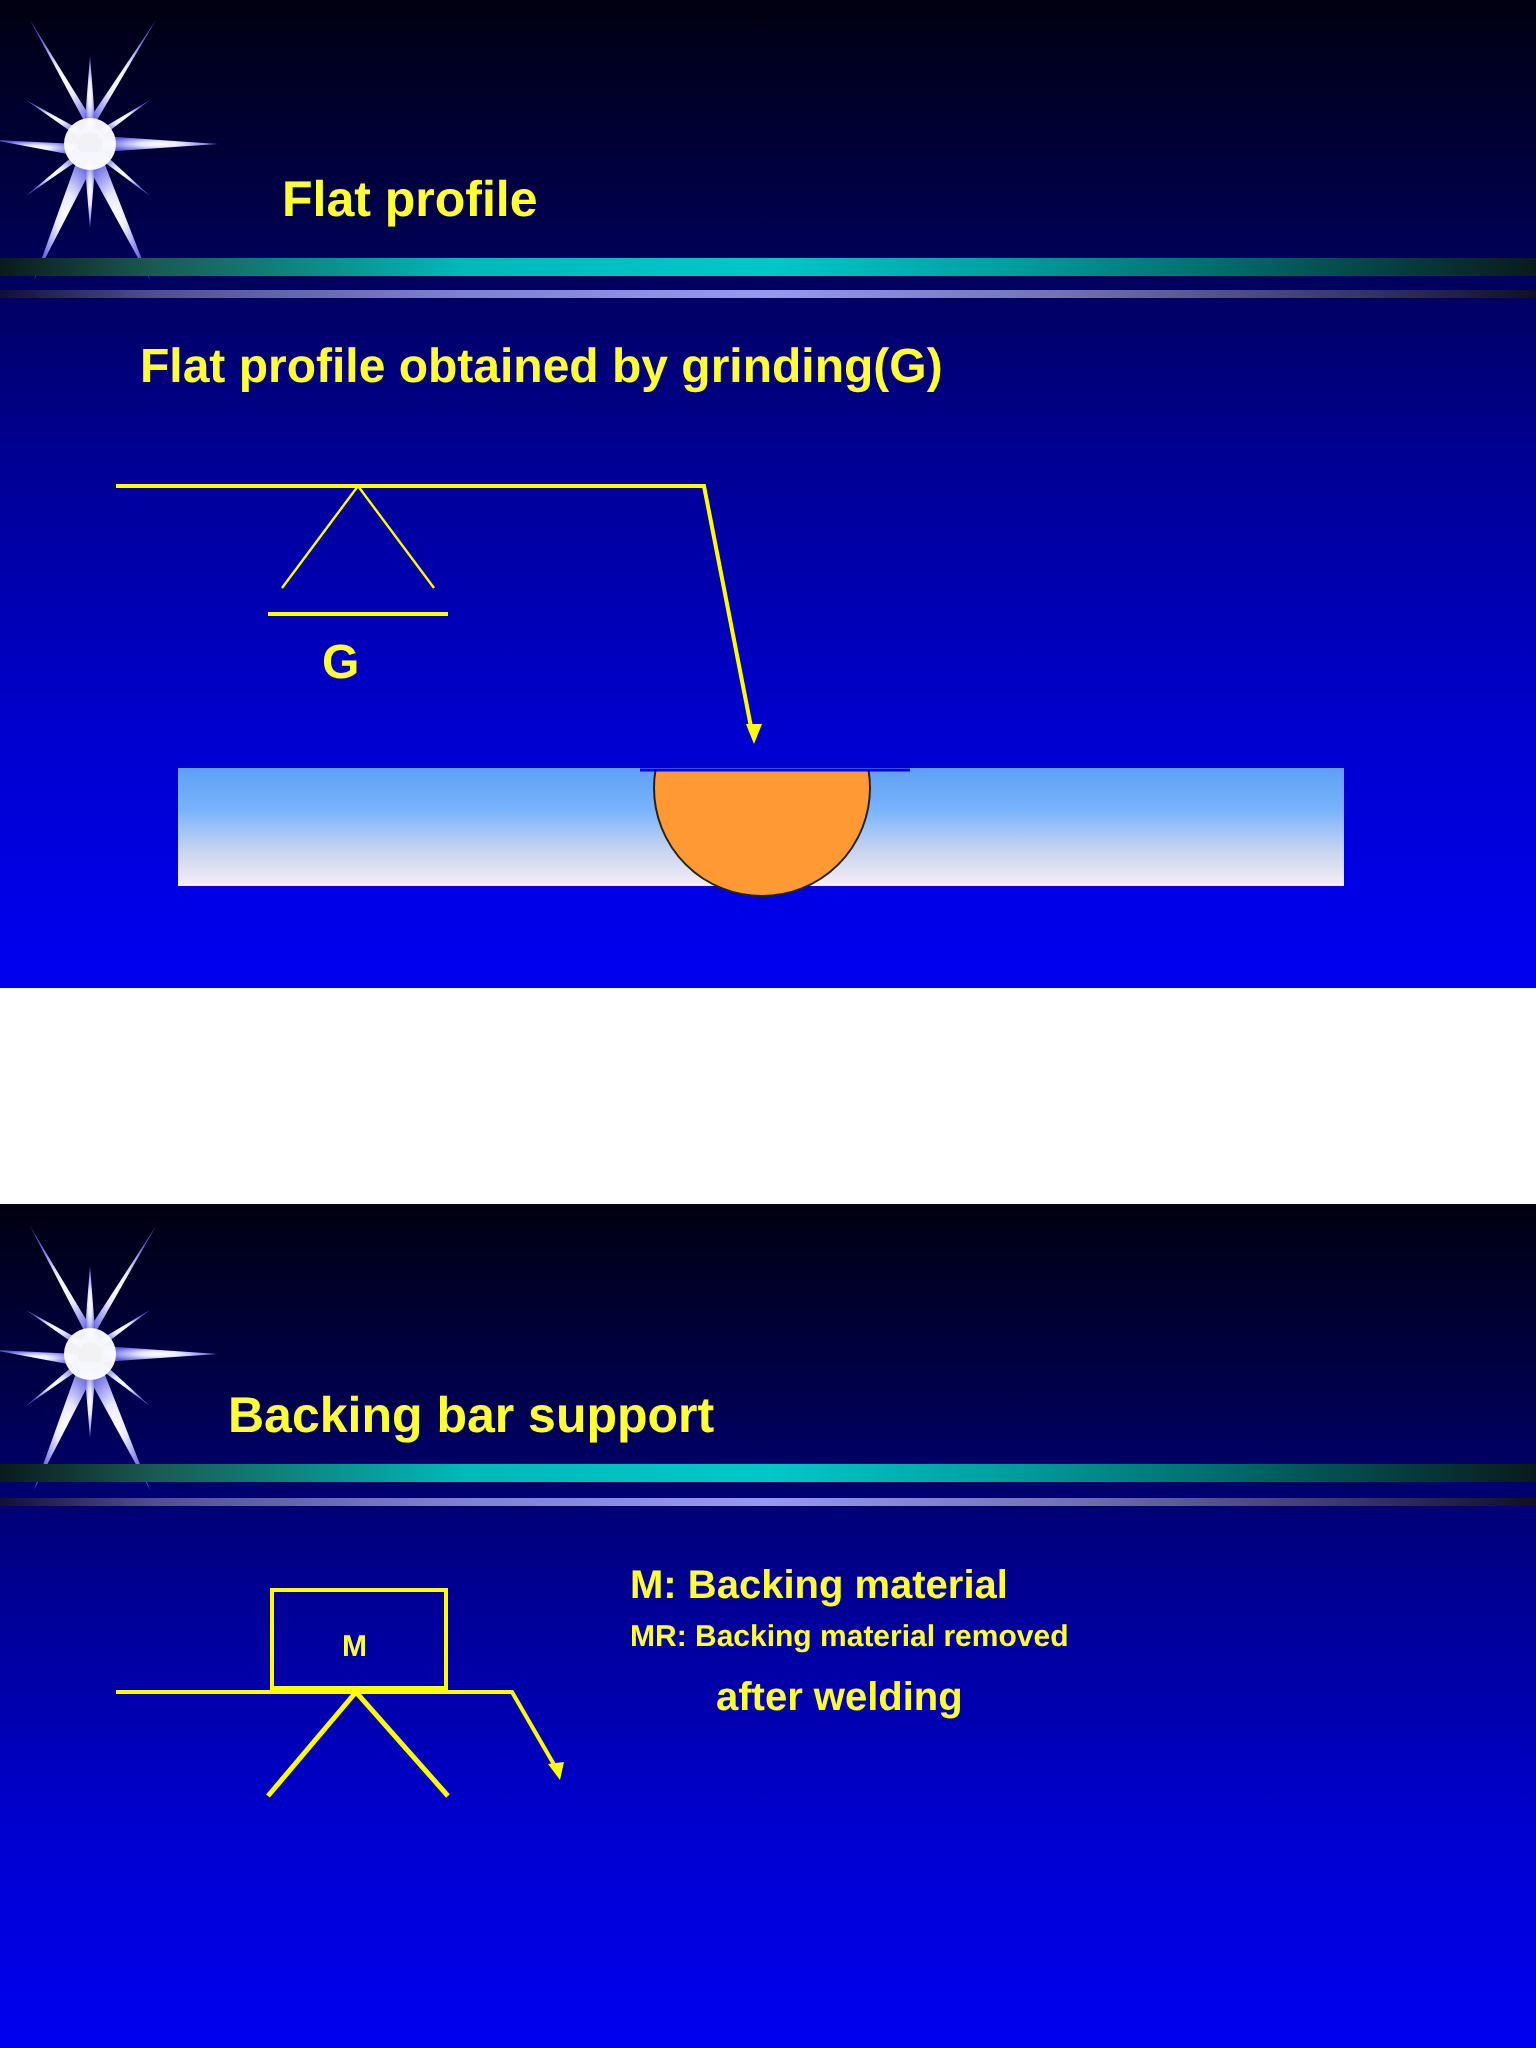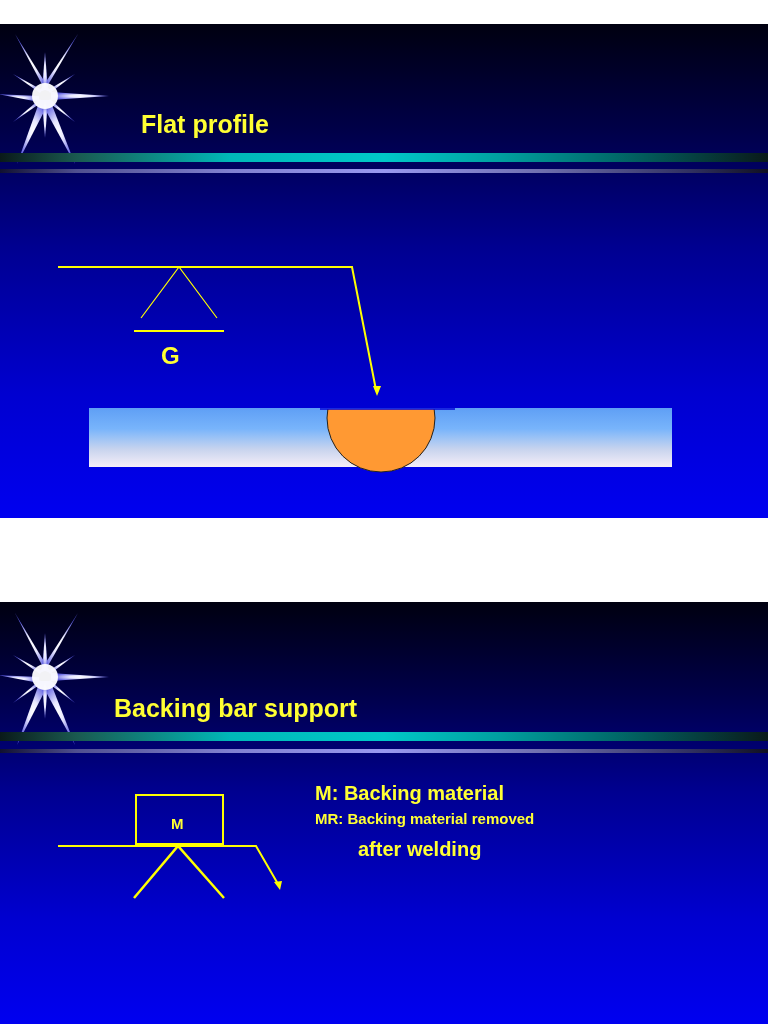--- a/index.html
+++ b/index.html
@@ -5,21 +5,21 @@
   html, body { margin: 0; padding: 0; }
   body {
     width: 768px; height: 1024px; background: #ffffff;
     position: relative; overflow: hidden;
     font-family: "Liberation Sans", "DejaVu Sans", sans-serif;
   }
   .slide {
     position: absolute; left: 0; width: 768px; overflow: hidden;
     background: linear-gradient(to bottom, #000010 0%, #00004a 22%, #000090 45%, #0000d0 75%, #0000f0 100%);
   }
-  #slide1 { top: 24px; height: 494px; }
+  #slide1 { top: 0; height: 494px; }
   #slide2 { top: 602px; height: 422px; }
   .bar-cyan {
     position: absolute; left: 0; width: 768px; height: 9px;
     background: linear-gradient(to right, #0a1a1a 0%, #1a5a50 10%, #00b8b8 30%, #00c8c8 50%, #00a0a0 65%, #006a6a 80%, #0a1a1a 100%);
   }
   .bar-lav {
     position: absolute; left: 0; width: 768px; height: 4px;
     background: linear-gradient(to right, #101030 0%, #505090 10%, #8080d0 30%, #9898f0 50%, #7070b0 70%, #303060 90%, #101020 100%);
   }
   .title {
@@ -55,20 +55,21 @@
       <polygon points="5,3 30,26 3,6"></polygon>
       <circle r="13" fill="#ffffff" opacity="0.95"></circle>
     </g>
   </svg>
 
   <div class="title" style="left:141px; top:86px; font-size:25px;">Flat profile</div>
 
   <div class="bar-cyan" style="top:129px;"></div>
   <div class="bar-lav" style="top:145px;"></div>
 
+  <div class="ytext" style="left:70px; top:170px; font-size:24px;">Flat profile obtained by grinding(G)</div>
 
   <svg width="768" height="577">
     <defs>
       <linearGradient id="plate" x1="0" y1="0" x2="0" y2="1">
         <stop offset="0%" stop-color="#5f9ff5"></stop>
         <stop offset="35%" stop-color="#78b4fb"></stop>
         <stop offset="70%" stop-color="#c8d4ee"></stop>
         <stop offset="100%" stop-color="#f6eef8"></stop>
       </linearGradient>
     </defs>

